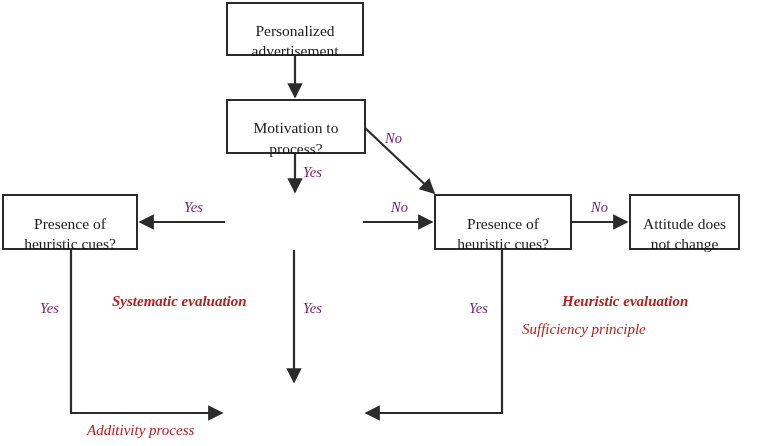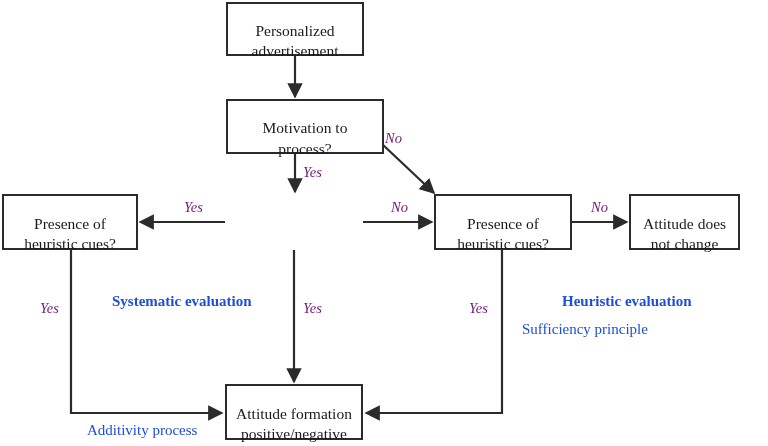--- a/index.html
+++ b/index.html
@@ -43,22 +43,23 @@
     position: absolute;
     font-style: italic;
     font-size: 14.5px;
     color: #701a75;
     white-space: nowrap;
     z-index: 4;
     background: transparent;
   }
   .zone-label {
     position: absolute;
+    font-style: italic;
     font-size: 15px;
-    color: #1d4ed8;
+    color: #b91c1c;
     white-space: nowrap;
     z-index: 4;
     text-align: center;
   }
   .zone-label.bold {
     font-weight: bold;
   }
   svg#wires {
     position: absolute;
     left: 0;
@@ -98,45 +99,41 @@
     <polyline points="71,250 71,413 222,413" fill="none" stroke="#2b2b2b" stroke-width="2.2" marker-end="url(#arrow)"></polyline>
 
     <polyline points="502,250 502,413 366,413" fill="none" stroke="#2b2b2b" stroke-width="2.2" marker-end="url(#arrow)"></polyline>
   </svg>
 
   <div class="node" style="left:226px; top:2px; width:138px; height:54px;">
     <span class="node-text">Personalized
 advertisement</span>
   </div>
 
-  <div class="node" style="left:226px; top:99px; width:158px; height:55px;">
+  <div class="node" style="left:226px; top:99px; width:140px; height:55px;">
     <span class="node-text">Motivation to
 process?</span>
   </div>
 
 
   <div class="node" style="left:2px; top:194px; width:136px; height:56px;">
     <span class="node-text">Presence of
 heuristic cues?</span>
   </div>
 
   <div class="node" style="left:434px; top:194px; width:138px; height:56px;">
     <span class="node-text">Presence of
 heuristic cues?</span>
   </div>
 
   <div class="node" style="left:629px; top:194px; width:111px; height:56px;">
     <span class="node-text">Attitude does
 not change</span>
   </div>
 
-  <div class="node" style="left:225px; top:384px; width:138px; height:56px;">
-    <span class="node-text">Attitude formation
-positive/negative</span>
-  </div>
 
   <div class="edge-label" style="left:385px; top:130px;">No</div>
   <div class="edge-label" style="left:303px; top:164px;">Yes</div>
   <div class="edge-label" style="left:184px; top:199px;">Yes</div>
   <div class="edge-label" style="left:391px; top:199px;">No</div>
   <div class="edge-label" style="left:591px; top:199px;">No</div>
   <div class="edge-label" style="left:40px; top:300px;">Yes</div>
   <div class="edge-label" style="left:303px; top:300px;">Yes</div>
   <div class="edge-label" style="left:469px; top:300px;">Yes</div>
 

